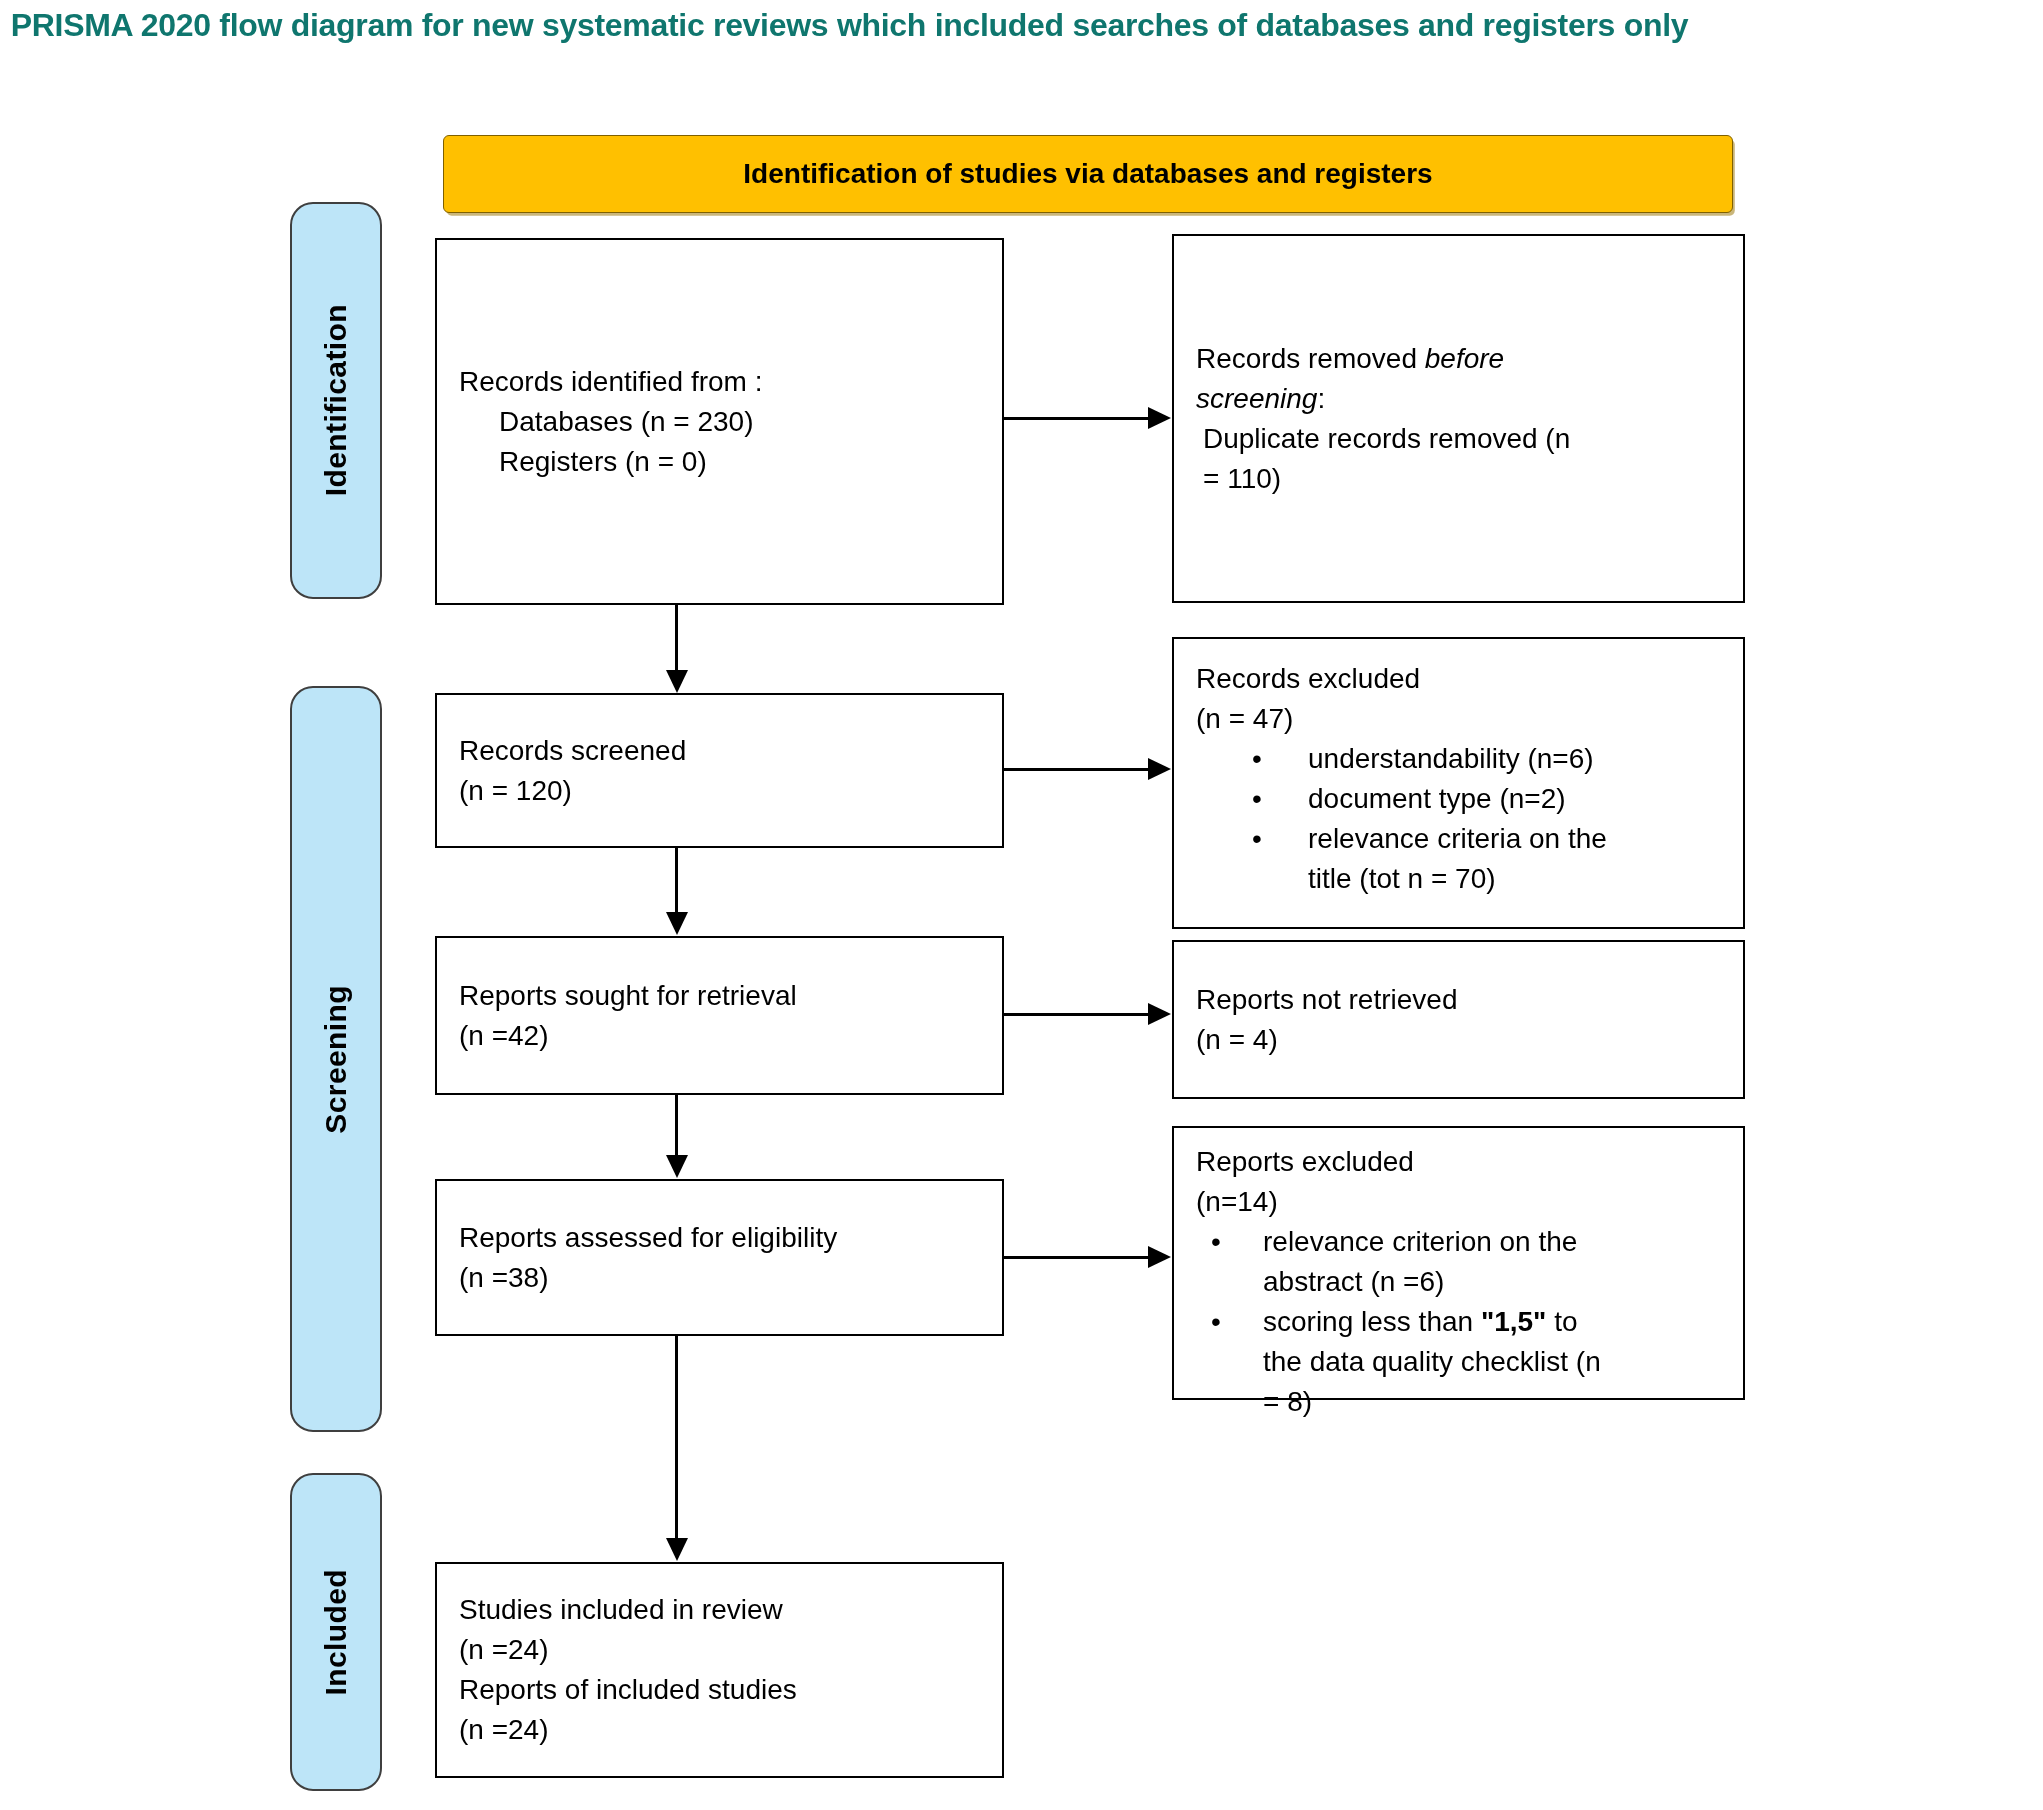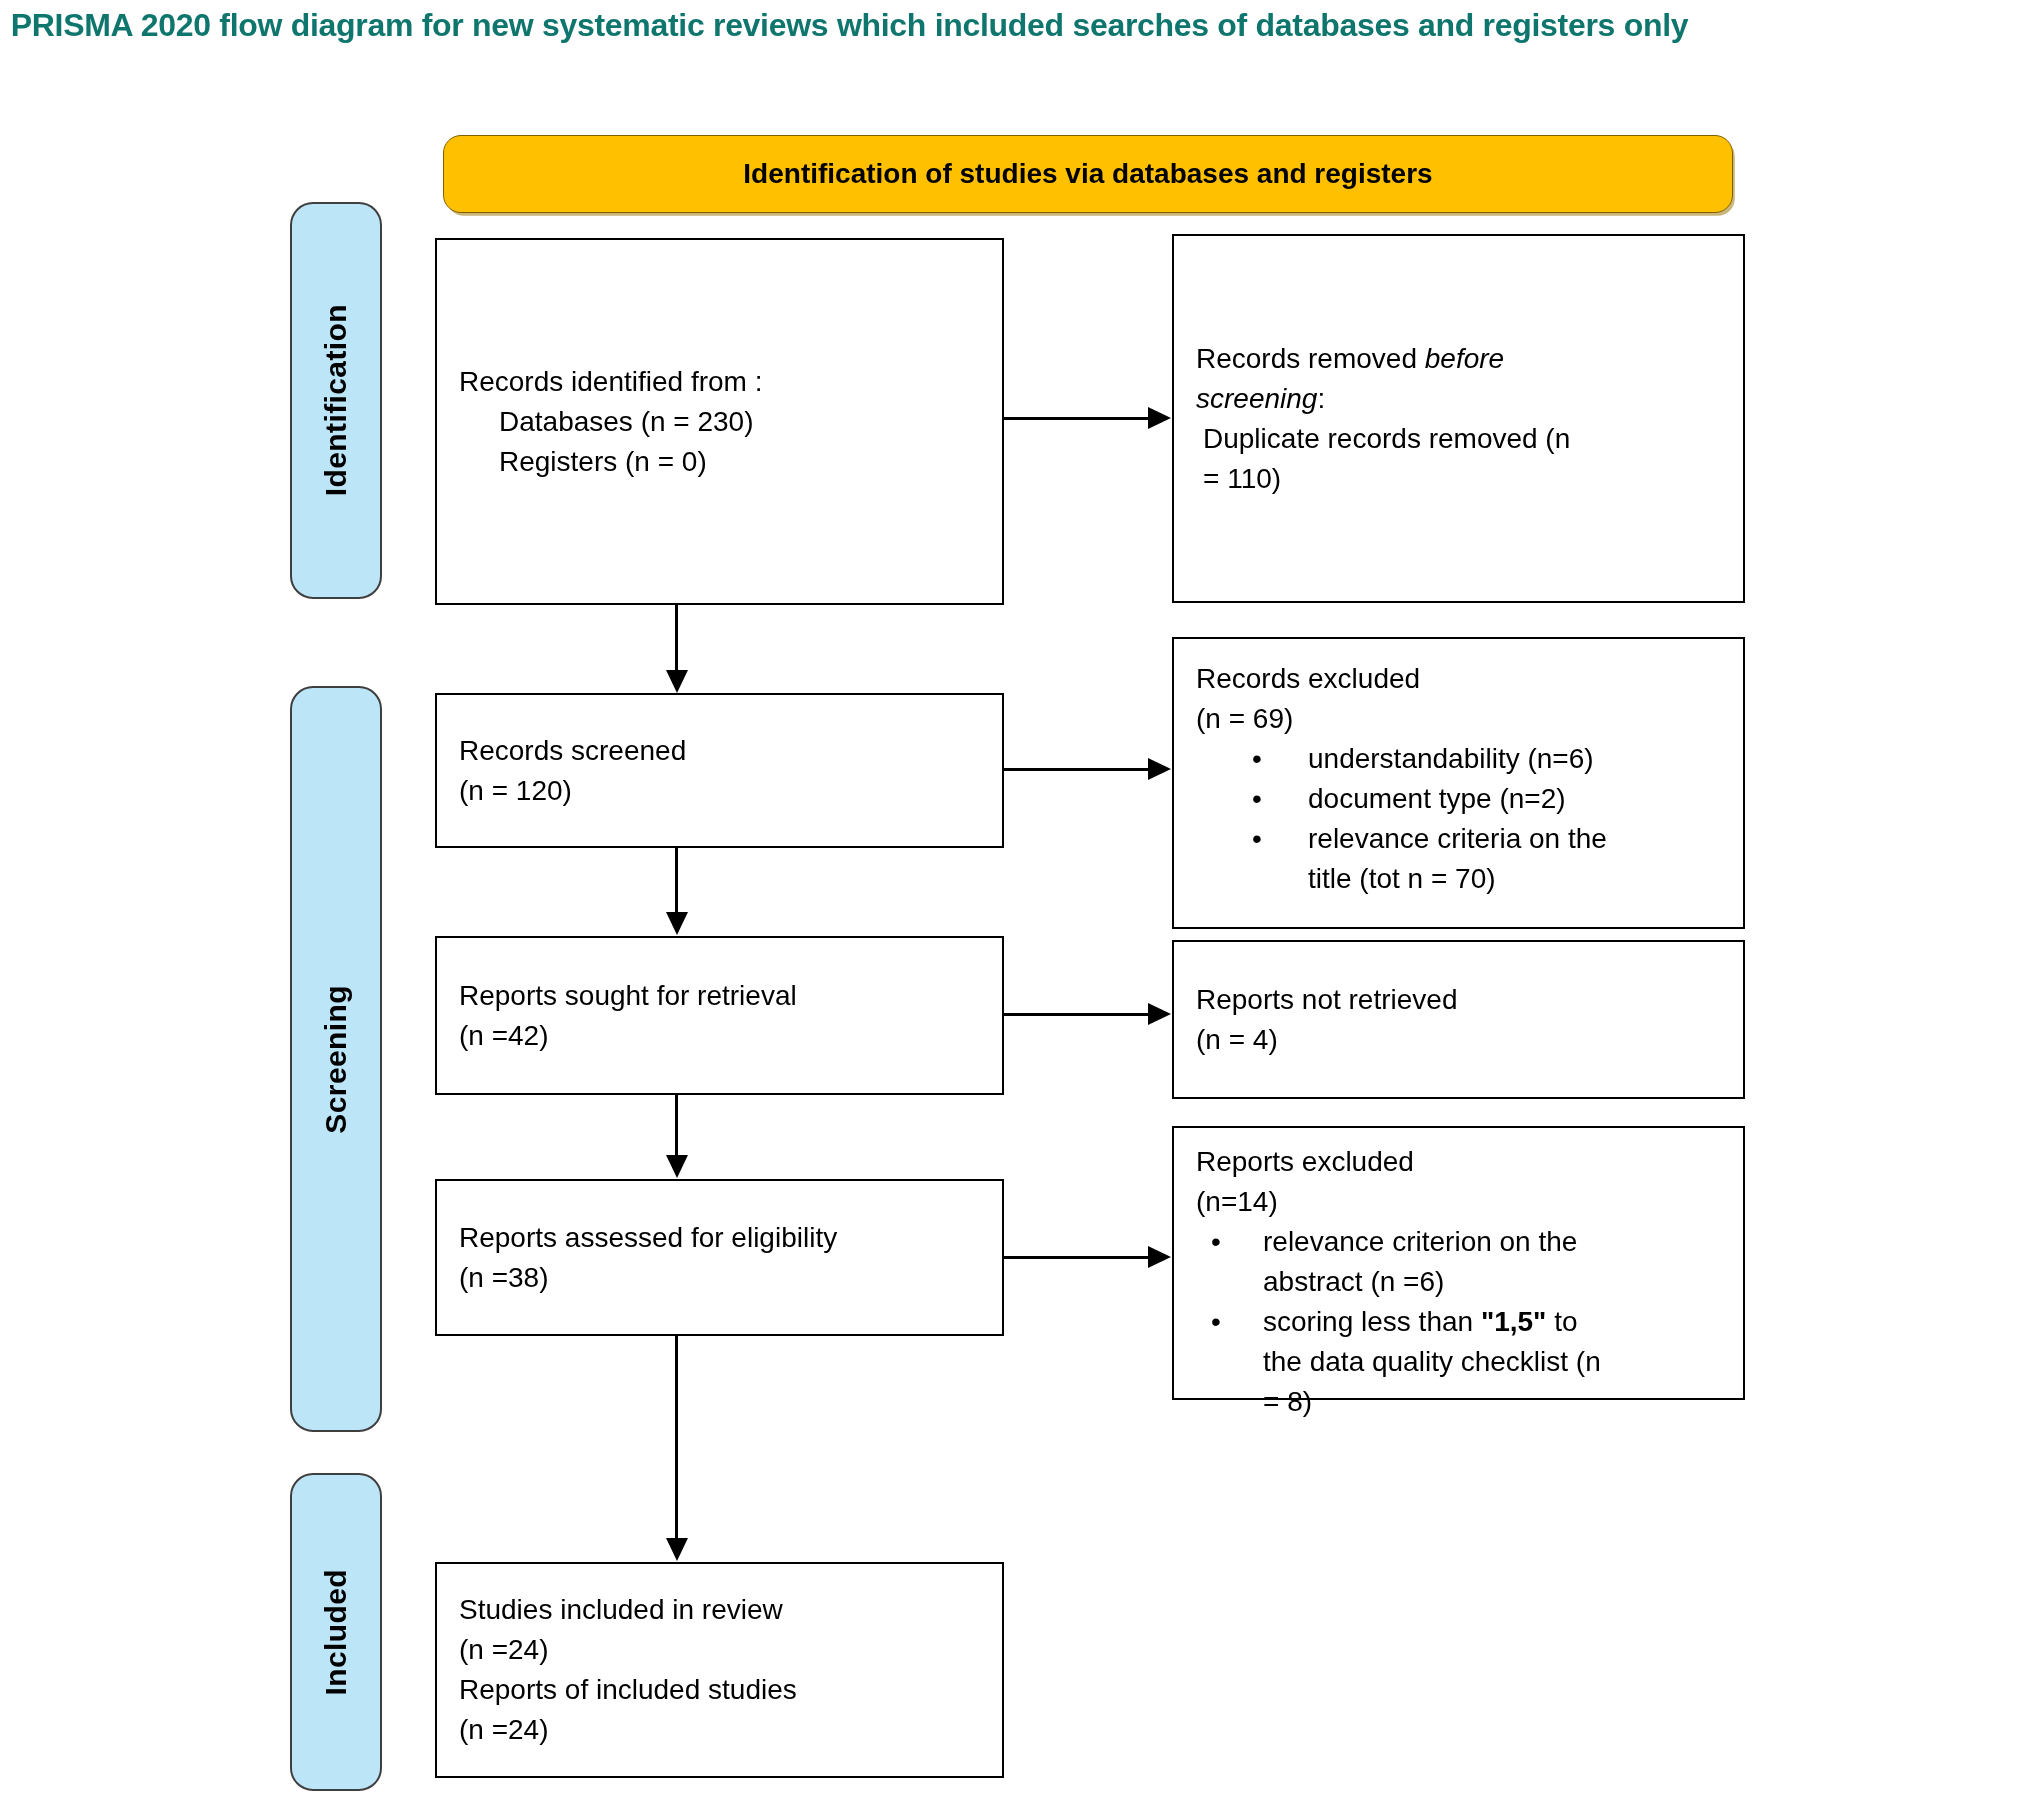--- a/index.html
+++ b/index.html
@@ -22,21 +22,21 @@
     white-space: nowrap;
     letter-spacing: -0.3px;
   }
 
   .banner {
     position: absolute;
     left: 443px; top: 135px;
     width: 1290px; height: 78px;
     background: #FFC000;
     border: 1.8px solid #7F6000;
-    border-radius: 18px;
+    border-radius: 6px;
     box-sizing: border-box;
     display: flex; align-items: center; justify-content: center;
     font-size: 28px; font-weight: 700;
     box-shadow: 2.7px 3.6px 0 -0.9px rgba(158, 122, 12, 0.55);
   }
 
   .stage {
     position: absolute;
     left: 290px;
     width: 92px;
@@ -163,21 +163,21 @@
 
   <div class="fbox rbox center box-removed">
     <div class="pl-title mw420">
       <span>Records removed </span><span class="ital">before screening</span><span>:</span>
     </div>
     <div class="pl-item mw430">Duplicate records removed (n = 110)</div>
   </div>
 
   <div class="fbox rbox box-excluded-rec">
     <div class="pl-title">Records excluded</div>
-    <div class="pl-title">(n = 69)</div>
+    <div class="pl-title">(n = 47)</div>
     <div class="bul2">
       <span class="mark">•</span>
       <span>understandability (n=6)</span>
     </div>
     <div class="bul2">
       <span class="mark">•</span>
       <span>document type (n=2)</span>
     </div>
     <div class="bul2 mw365">
       <span class="mark">•</span>

